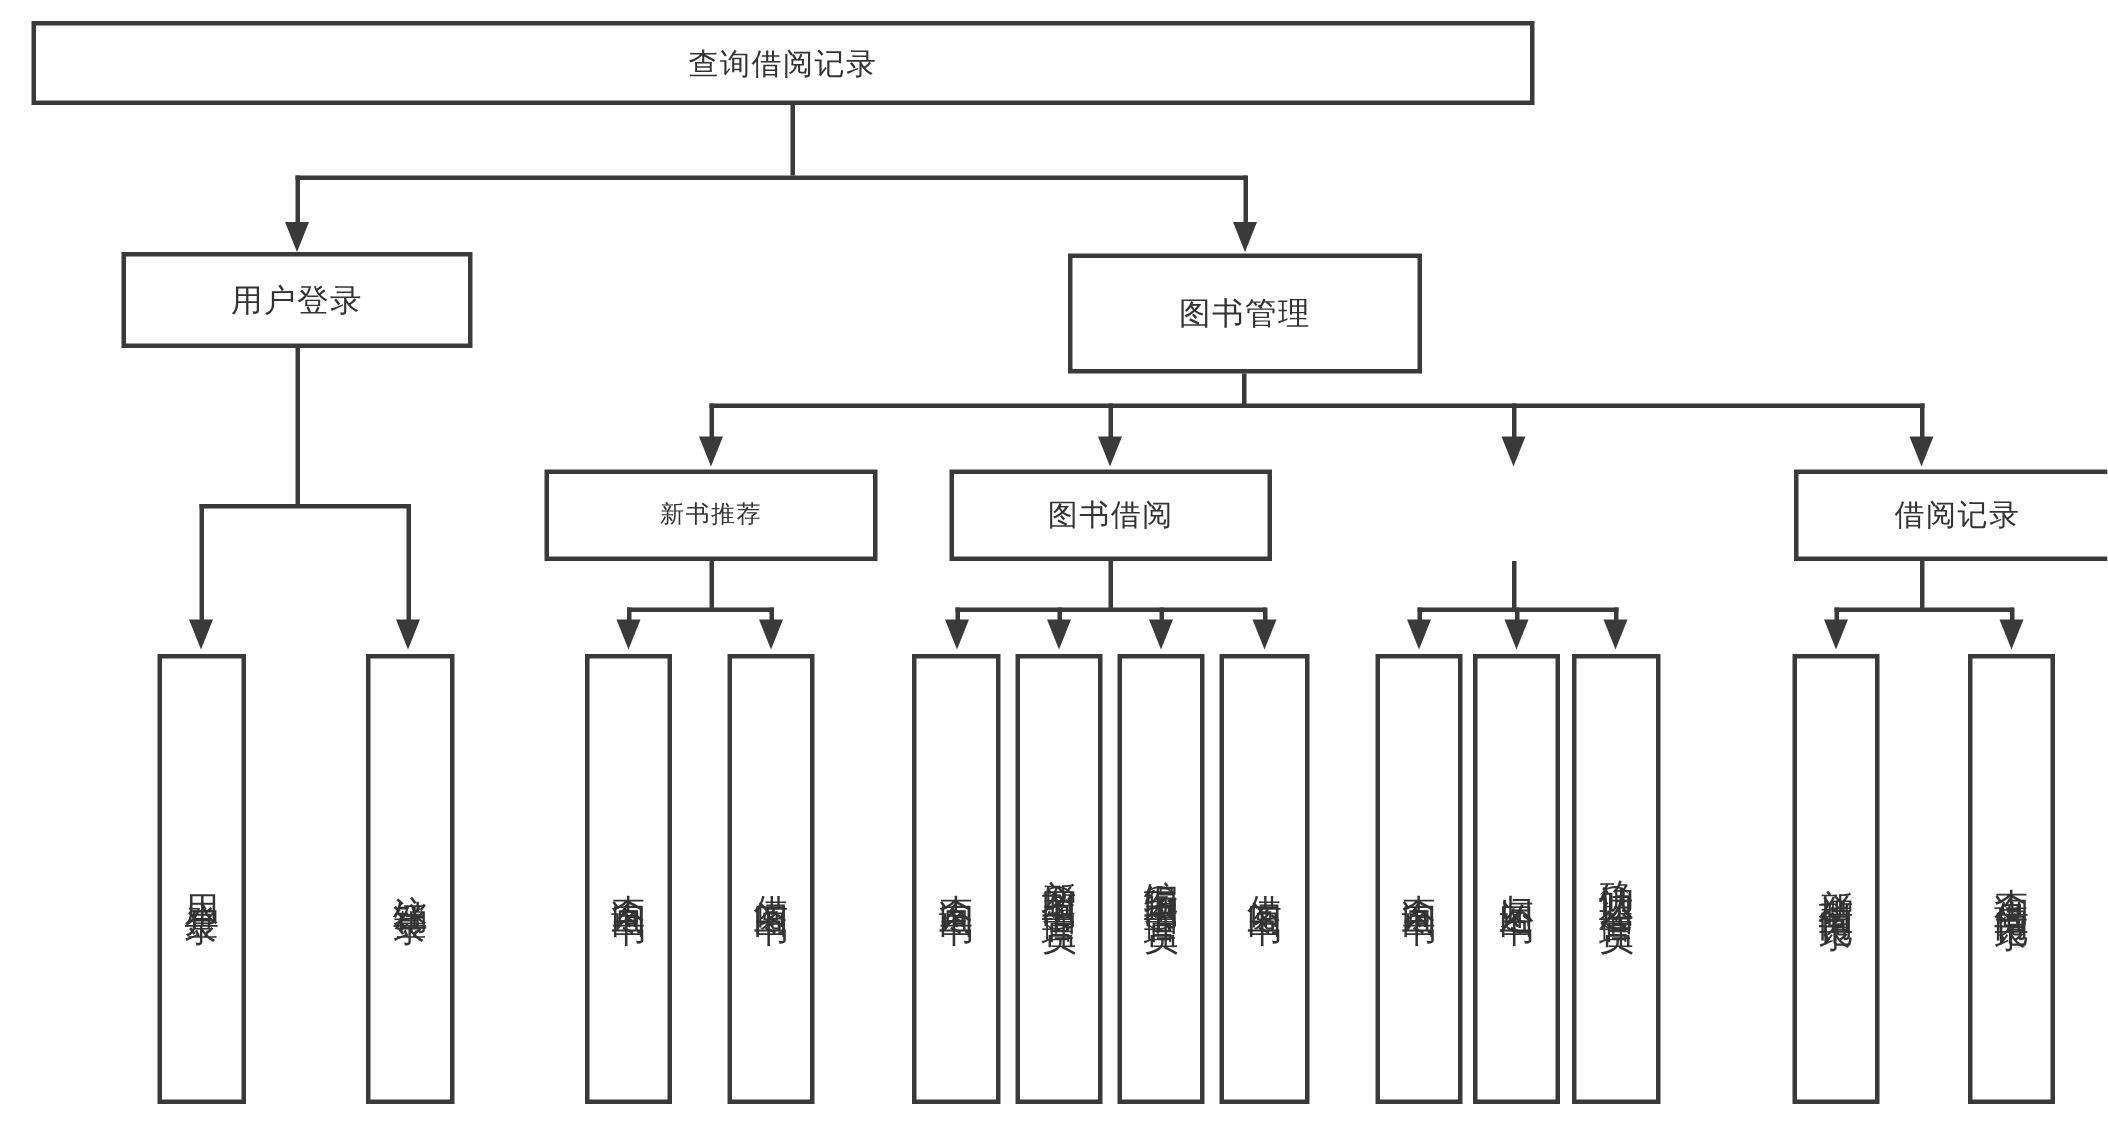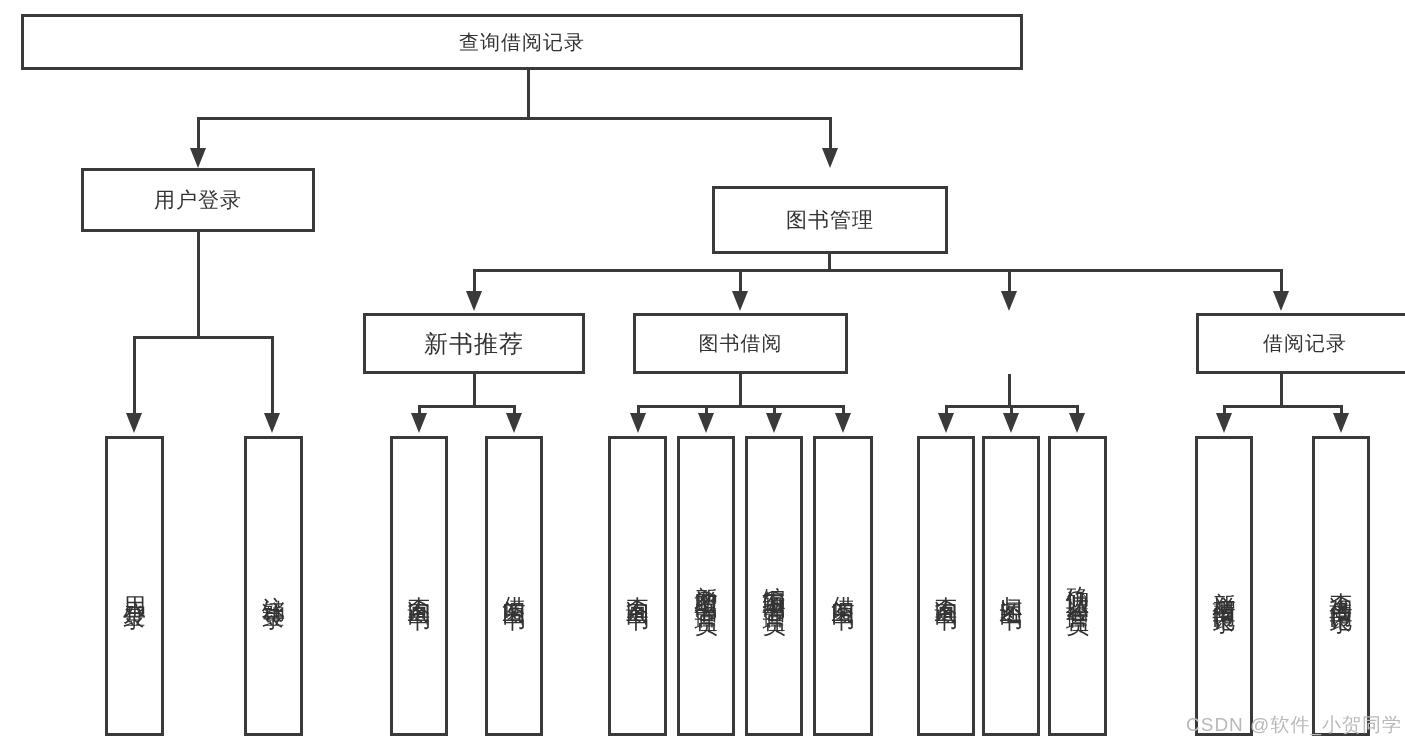--- a/index.html
+++ b/index.html
@@ -45,41 +45,41 @@
   <div class="hbox" style="left:21px; top:14px; width:1002px; height:56px; font-size:20px;">查询借阅记录</div>
 
   <div class="vl" style="left:527px; top:70px; height:47px;"></div>
   <div class="hl" style="left:197px; top:117px; width:634px;"></div>
   <div class="vl" style="left:197px; top:117px; height:33px;"></div>
   <div class="arrow" style="left:190px; top:148px;"></div>
   <div class="vl" style="left:829px; top:117px; height:33px;"></div>
   <div class="arrow" style="left:822px; top:148px;"></div>
 
   <div class="hbox" style="left:81px; top:168px; width:234px; height:64px;">用户登录</div>
-  <div class="hbox" style="left:712px; top:186px; width:236px; height:68px;">图书管理</div>
+  <div class="hbox" style="left:712px; top:169px; width:236px; height:80px;">图书管理</div>
 
   <div class="vl" style="left:197px; top:232px; height:104px;"></div>
   <div class="hl" style="left:133px; top:336px; width:140px;"></div>
   <div class="vl" style="left:133px; top:336px; height:78px;"></div>
   <div class="arrow" style="left:126px; top:413px;"></div>
   <div class="vl" style="left:271px; top:336px; height:78px;"></div>
   <div class="arrow" style="left:264px; top:413px;"></div>
 
   <div class="vl" style="left:828px; top:233px; height:38px;"></div>
   <div class="hl" style="left:473px; top:269px; width:810px;"></div>
   <div class="vl" style="left:473px; top:269px; height:24px;"></div>
   <div class="arrow" style="left:466px; top:291px;"></div>
   <div class="vl" style="left:739px; top:269px; height:24px;"></div>
   <div class="arrow" style="left:732px; top:291px;"></div>
   <div class="vl" style="left:1008px; top:269px; height:24px;"></div>
   <div class="arrow" style="left:1001px; top:291px;"></div>
   <div class="vl" style="left:1280px; top:269px; height:24px;"></div>
   <div class="arrow" style="left:1273px; top:291px;"></div>
 
-  <div class="hbox" style="left:363px; top:313px; width:222px; height:61px; font-size:24px;">新书推荐</div>
+  <div class="hbox" style="left:363px; top:313px; width:222px; height:61px; font-size:16px;">新书推荐</div>
   <div class="hbox" style="left:633px; top:313px; width:215px; height:61px; font-size:20px;font-family:Liberation Mono, monospace;">图书借阅</div>
   <div class="hbox" style="left:1172px; top:313px; width:218px; height:61px; font-size:20px;margin-left:24px;">借阅记录</div>
 
   <div class="vl" style="left:473px; top:374px; height:33px;"></div>
   <div class="hl" style="left:418px; top:405px; width:98px;"></div>
   <div class="vl" style="left:418px; top:405px; height:11px;"></div>
   <div class="arrow" style="left:411px; top:413px;"></div>
   <div class="vl" style="left:513px; top:405px; height:11px;"></div>
   <div class="arrow" style="left:506px; top:413px;"></div>
 
@@ -147,15 +147,14 @@
     <span>确认归还（管理员）</span>
   </div>
 
   <div class="vbox" style="left:1195px; width:58px;">
     <span>新增借阅记录</span>
   </div>
   <div class="vbox" style="left:1312px; width:58px;">
     <span>查询借阅记录</span>
   </div>
 
-  <div class="watermark">CSDN @软件_小贺同学</div>
 
 </div>
 
 </body></html>

